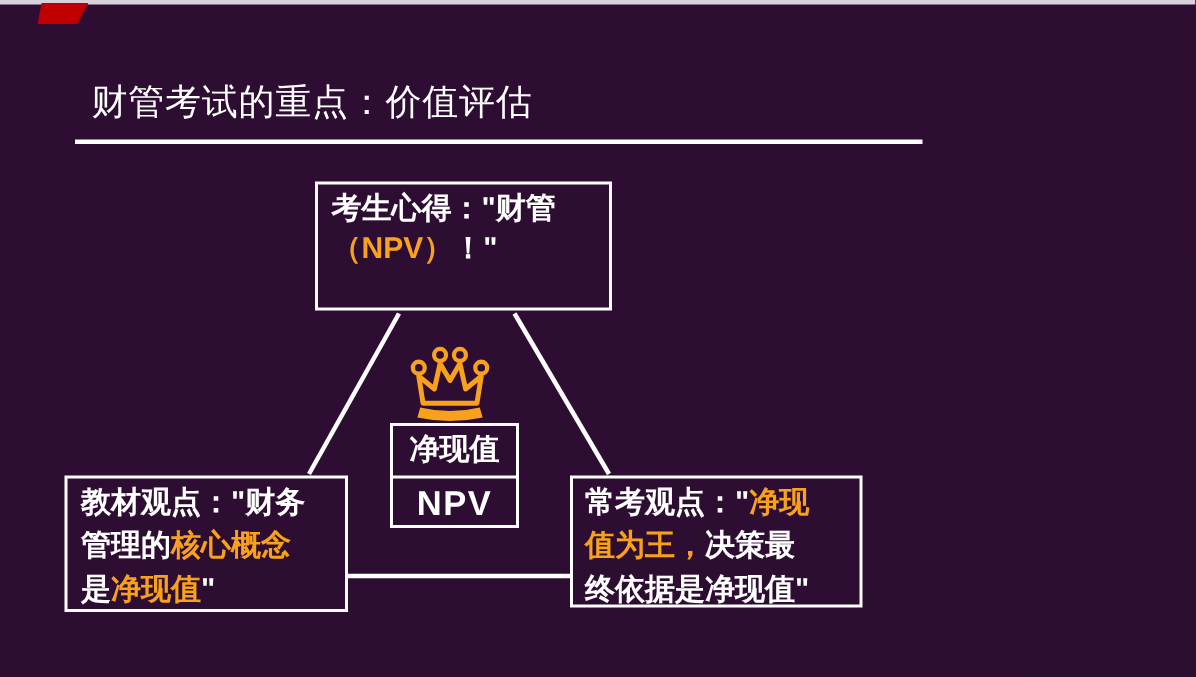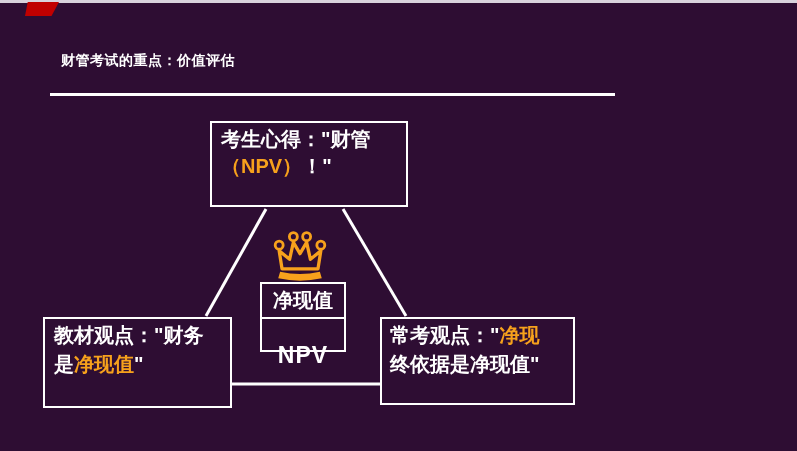--- a/index.html
+++ b/index.html
@@ -8,41 +8,41 @@
     background:#2E0D33;
     font-family:"Liberation Sans","DejaVu Sans",sans-serif;
   }
   .top-strip{position:absolute;left:0;top:0;width:797px;height:3px;background:#D8D2DC;}
   .corner-mark{
     position:absolute;left:25px;top:2px;width:34px;height:14px;background:#C00000;
     clip-path:polygon(8% 0,100% 0,78% 100%,0 100%);
   }
   .title{
     position:absolute;left:61px;top:52px;margin:0;
-    font-size:14px;font-weight:bold;color:#FFFFFF;letter-spacing:0.5px;
+    font-size:24px;font-weight:normal;color:#FFFFFF;letter-spacing:0.5px;
   }
   .title-underline{position:absolute;left:50px;top:93px;width:565px;height:3px;background:#FFFFFF;}
   .connectors{position:absolute;left:0;top:0;z-index:1;}
   .box{
     position:absolute;box-sizing:border-box;border:2px solid #FFFFFF;
     font-weight:bold;font-size:20px;color:#FFFFFF;z-index:2;
   }
   .bline{white-space:nowrap;}
   .top-box{left:210px;top:121px;width:198px;height:86px;padding:3px 0 0 9px;line-height:27px;}
   .left-box{left:43px;top:317px;width:189px;height:91px;padding:2px 0 0 9px;line-height:29px;}
   .right-box{left:380px;top:317px;width:195px;height:88px;padding:2px 0 0 8px;line-height:29px;}
   .white{color:#FFFFFF;}
   .orange{color:#F7A11C;}
   .center-box{
     position:absolute;left:260px;top:282px;width:86px;height:70px;box-sizing:border-box;
     border:2px solid #FFFFFF;text-align:center;z-index:2;
   }
   .center-cn{height:33px;line-height:33px;border-bottom:2px solid #FFFFFF;
     font-size:20px;font-weight:bold;color:#FFFFFF;}
-  .center-en{height:38px;line-height:32px;font-size:23px;font-weight:bold;color:#FFFFFF;letter-spacing:1px;margin-top:20px;}
+  .center-en{height:38px;line-height:32px;font-size:23px;font-weight:bold;color:#FFFFFF;letter-spacing:1px;}
   .crown{position:absolute;left:267px;top:230px;z-index:3;}
 </style>
 </head>
 <body>
 
 <div class="top-strip"></div>
 <div class="corner-mark"></div>
 
 <h1 class="title">财管考试的重点：价值评估</h1>
 <div class="title-underline"></div>
@@ -74,24 +74,30 @@
 <div class="center-box">
   <div class="center-cn">净现值</div>
   <div class="center-en">NPV</div>
 </div>
 
 <div class="box left-box">
   <div class="bline">
     <span class="white">教材观点："财务</span>
   </div>
   <div class="bline">
+    <span class="white">管理的</span><span class="orange">核心概念</span>
+  </div>
+  <div class="bline">
     <span class="white">是</span><span class="orange">净现值</span><span class="white">"</span>
   </div>
 </div>
 
 <div class="box right-box">
   <div class="bline">
     <span class="white">常考观点："</span><span class="orange">净现</span>
   </div>
   <div class="bline">
+    <span class="orange">值为王，</span><span class="white">决策最</span>
+  </div>
+  <div class="bline">
     <span class="white">终依据是净现值"</span>
   </div>
 </div>
 
 </body></html>

